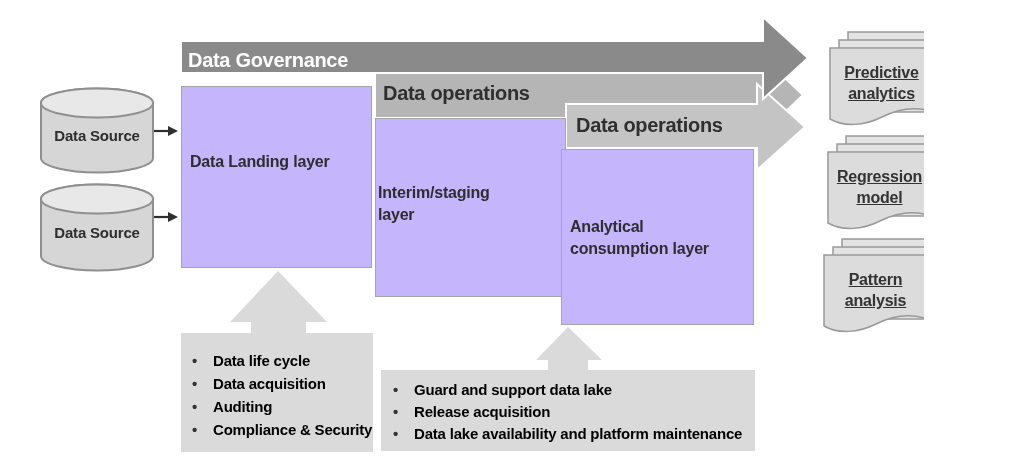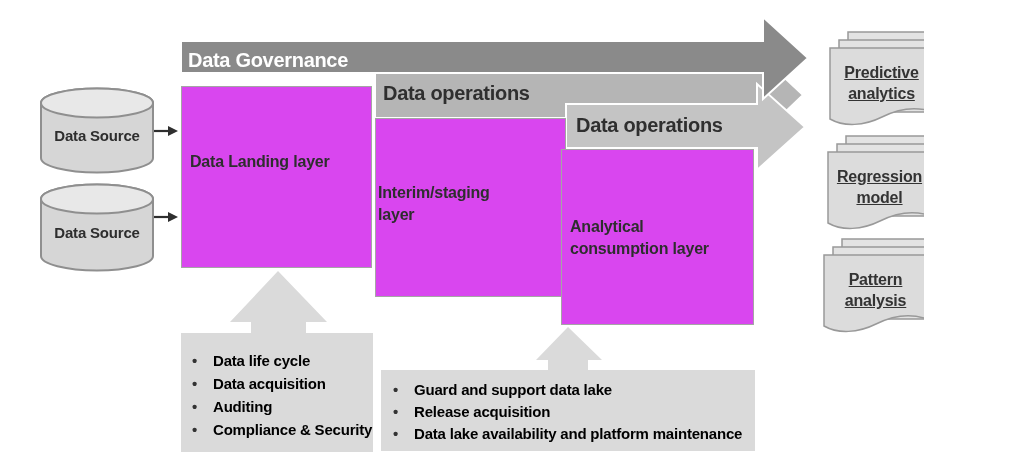--- a/index.html
+++ b/index.html
@@ -3,21 +3,21 @@
 <meta charset="utf-8">
 <style>
   html,body{margin:0;padding:0;background:#fff;}
   #stage{
     position:relative;width:924px;height:468px;background:#ffffff;overflow:hidden;
     font-family:"Liberation Sans","DejaVu Sans",sans-serif;color:#333;
   }
   .abs{position:absolute;}
   #shapes{left:0;top:0;z-index:1;}
   .layer-box{
-    z-index:2;background:#d946ef;border:1.5px solid #a5a5a5;box-sizing:border-box;
+    z-index:2;background:#c4b5fd;border:1.5px solid #a5a5a5;box-sizing:border-box;
   }
   .layer-label{
     position:absolute;font-size:16px;font-weight:700;color:#2e2e2e;
     white-space:pre-line;line-height:22px;letter-spacing:-0.2px;
   }
   .banner-label{
     z-index:3;font-size:20px;font-weight:700;letter-spacing:-0.3px;white-space:nowrap;
   }
   .banner-label.light{color:#ffffff;}
   .banner-label.dark{color:#2f2f2f;}

